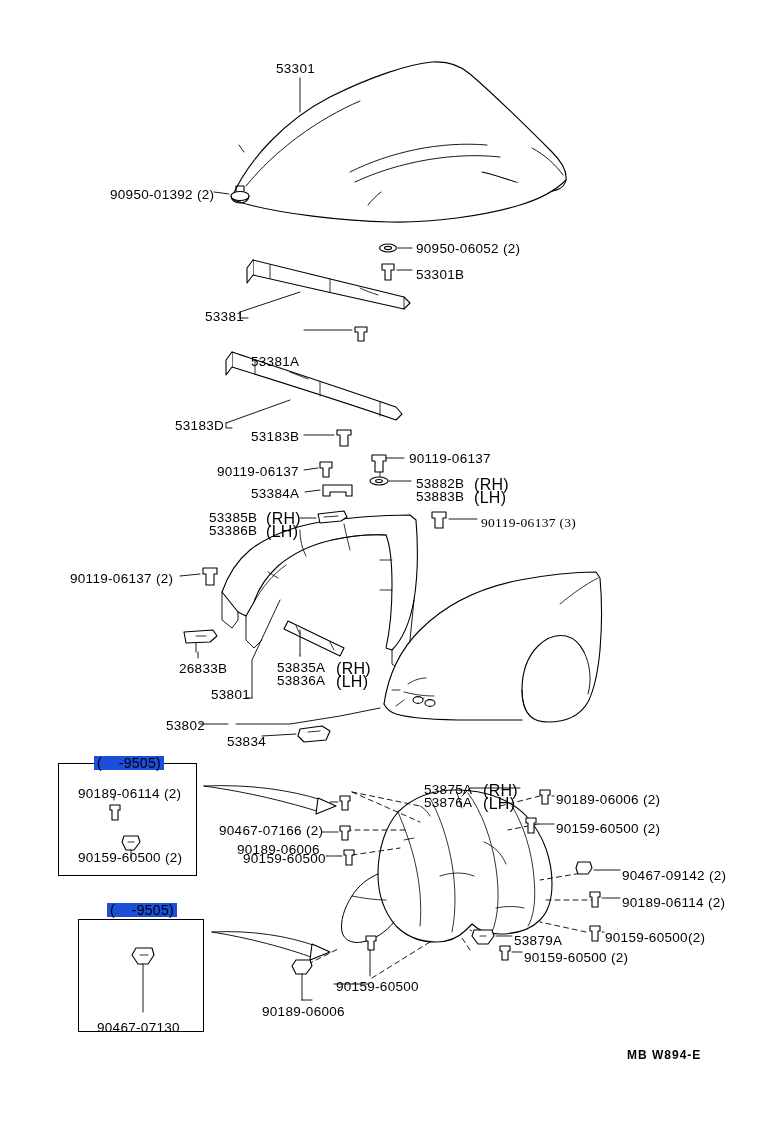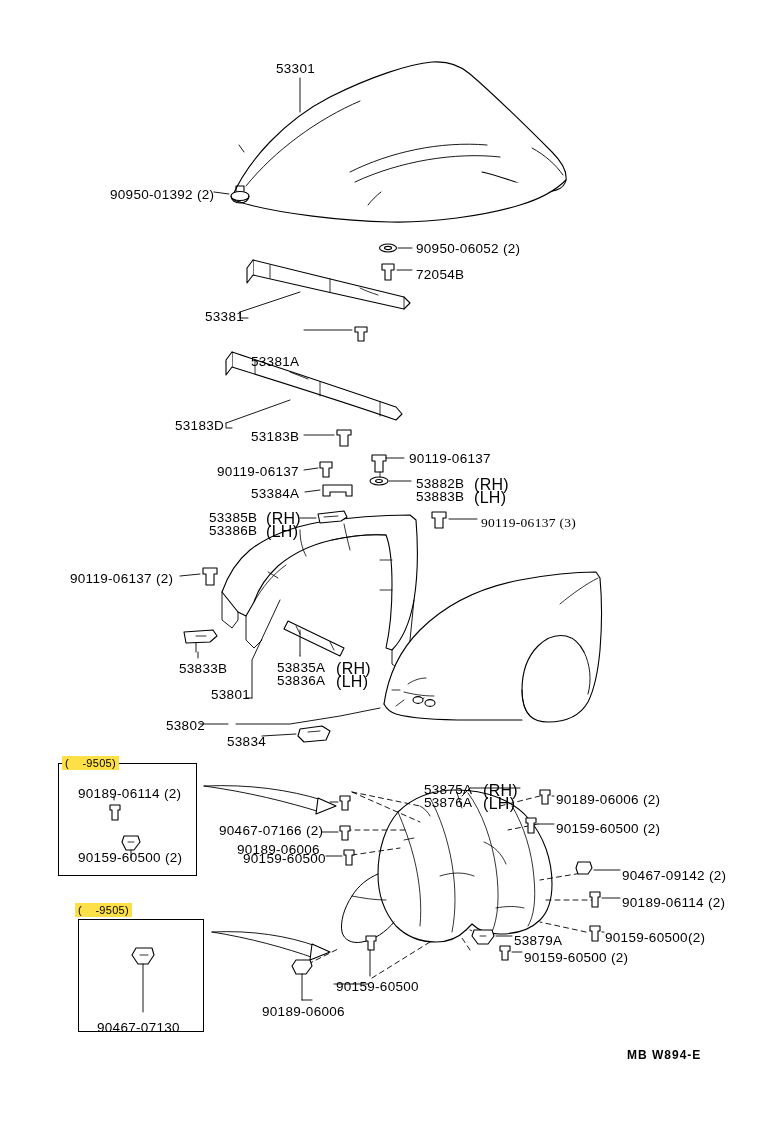--- a/index.html
+++ b/index.html
@@ -52,23 +52,24 @@
     letter-spacing: 1px;
     font-weight: 600;
   }
   .box {
     position: absolute;
     border: 1.2px solid #000;
     box-sizing: border-box;
   }
   .boxcap {
     position: absolute;
-    font-size: 11px;
-    background: #fde047;
+    font-size: 14px;
+    background: #1d4ed8;
     padding: 0 3px;
+    margin-left: 32px;
   }
 </style>
 </head>
 <body>
 
 <div id="diagram-root">
 
   <svg class="art" viewBox="0 0 768 1124" fill="none" stroke="#000" stroke-width="1.1" stroke-linejoin="round" stroke-linecap="round">
 
     <g>
@@ -363,39 +364,39 @@
 
   <div class="box" style="left:58px; top:763px; width:139px; height:113px;"></div>
   <div class="lbl boxcap" style="left:62px; top:756px;">(    -9505)</div>
 
   <div class="box" style="left:78px; top:919px; width:126px; height:113px;"></div>
   <div class="lbl boxcap" style="left:75px; top:903px;">(    -9505)</div>
 
   <div class="lbl code" style="left:276px; top:62px;">53301</div>
   <div class="lbl code" style="left:110px; top:188px;">90950-01392 (2)</div>
   <div class="lbl code" style="left:416px; top:242px;">90950-06052 (2)</div>
-  <div class="lbl code" style="left:416px; top:268px;">72054B</div>
+  <div class="lbl code" style="left:416px; top:268px;">53301B</div>
   <div class="lbl code" style="left:205px; top:310px;">53381</div>
   <div class="lbl code" style="left:251px; top:325px;margin-top:30px;">53381A</div>
   <div class="lbl code" style="left:175px; top:419px;">53183D</div>
   <div class="lbl code" style="left:251px; top:430px;">53183B</div>
   <div class="lbl code" style="left:409px; top:452px;">90119-06137</div>
   <div class="lbl code" style="left:217px; top:465px;">90119-06137</div>
   <div class="lbl code" style="left:416px; top:477px;">53882B</div>
   <div class="lbl sm" style="left:474px; top:479px;">(RH)</div>
   <div class="lbl code" style="left:416px; top:490px;">53883B</div>
   <div class="lbl sm" style="left:474px; top:492px;">(LH)</div>
   <div class="lbl code" style="left:251px; top:487px;">53384A</div>
   <div class="lbl code" style="left:481px; top:516px;font-family:Liberation Serif, serif;">90119-06137 (3)</div>
   <div class="lbl code" style="left:209px; top:511px;">53385B</div>
   <div class="lbl sm" style="left:266px; top:513px;">(RH)</div>
   <div class="lbl code" style="left:209px; top:524px;">53386B</div>
   <div class="lbl sm" style="left:266px; top:526px;">(LH)</div>
   <div class="lbl code" style="left:70px;  top:572px;">90119-06137 (2)</div>
-  <div class="lbl code" style="left:179px; top:662px;">53833B</div>
+  <div class="lbl code" style="left:179px; top:662px;">26833B</div>
   <div class="lbl code" style="left:277px; top:661px;">53835A</div>
   <div class="lbl sm" style="left:336px; top:663px;">(RH)</div>
   <div class="lbl code" style="left:277px; top:674px;">53836A</div>
   <div class="lbl sm" style="left:336px; top:676px;">(LH)</div>
   <div class="lbl code" style="left:211px; top:688px;">53801</div>
   <div class="lbl code" style="left:166px; top:719px;">53802</div>
   <div class="lbl code" style="left:227px; top:735px;">53834</div>
   <div class="lbl code" style="left:424px; top:783px;">53875A</div>
   <div class="lbl sm" style="left:483px; top:785px;">(RH)</div>
   <div class="lbl code" style="left:424px; top:796px;">53876A</div>

